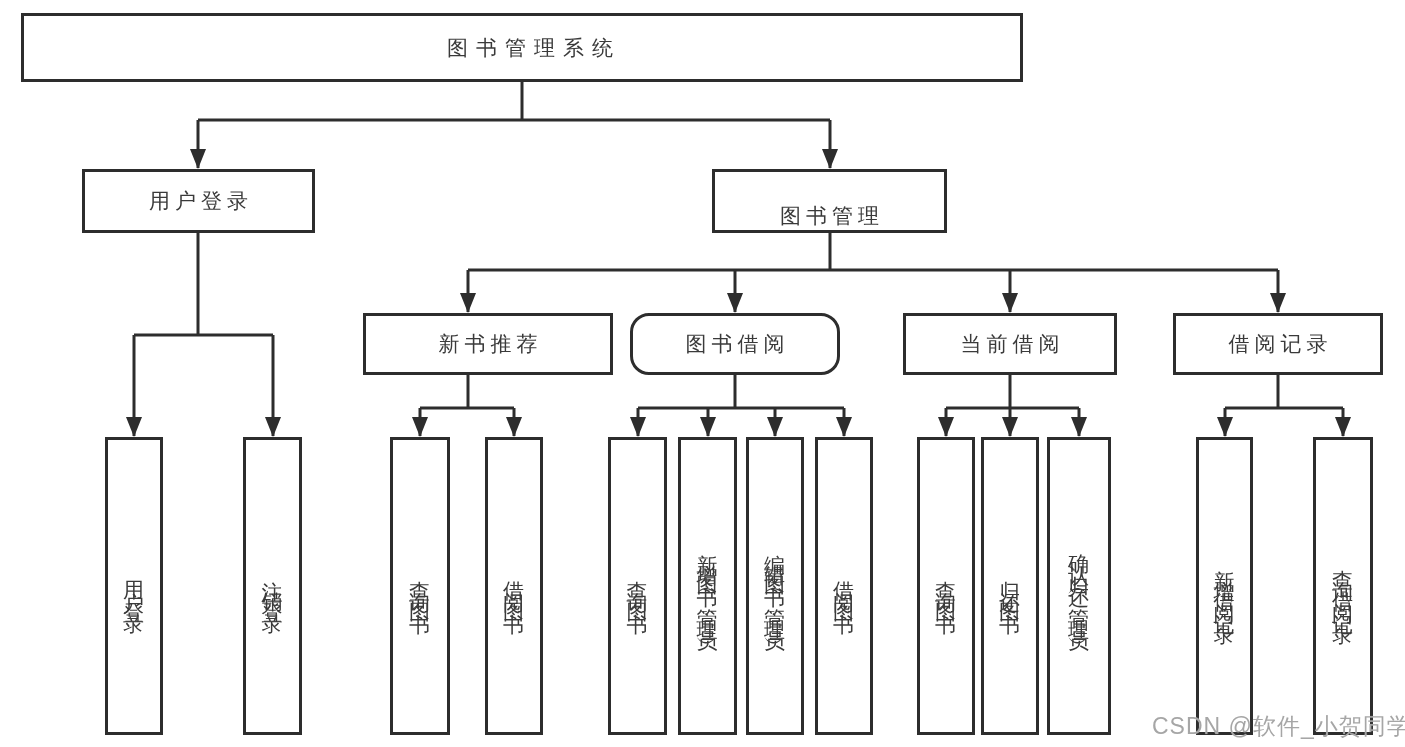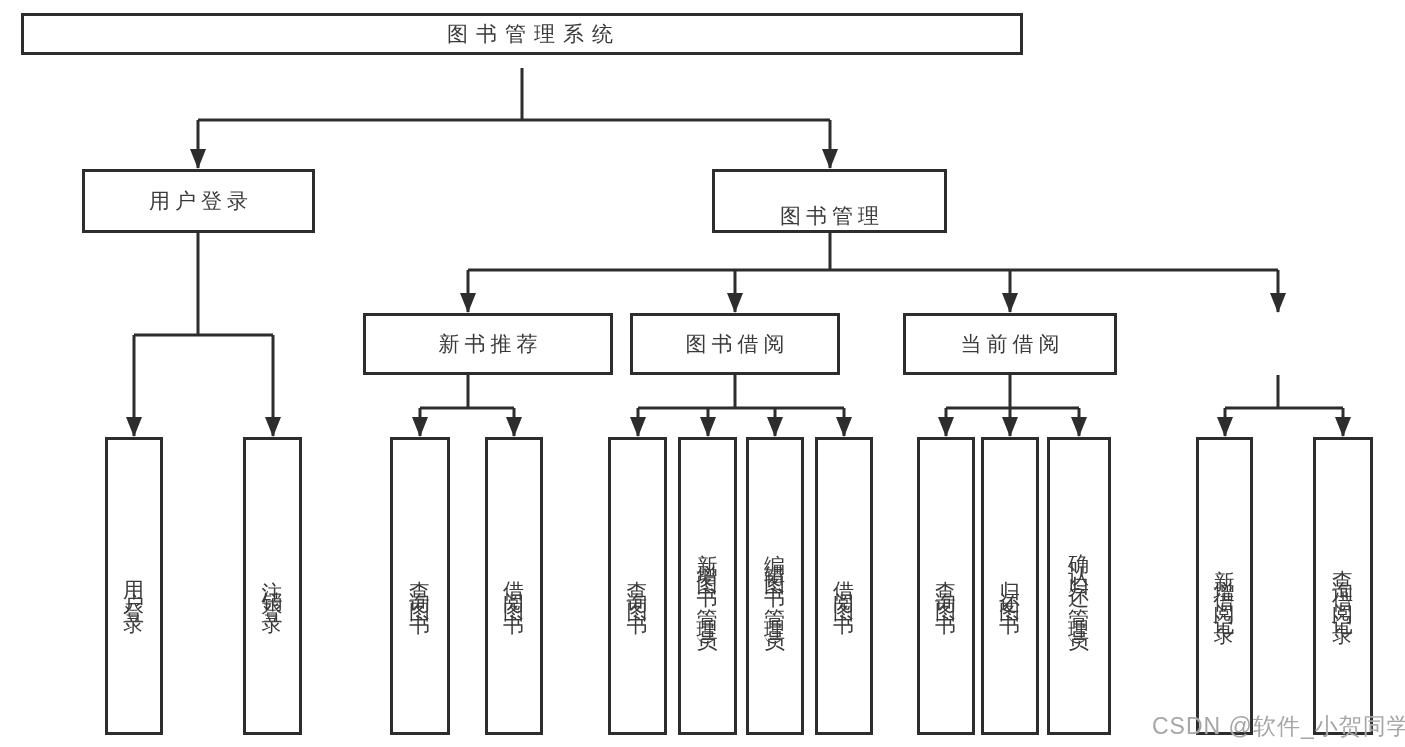--- a/index.html
+++ b/index.html
@@ -113,39 +113,42 @@
     </g>
 
     <g>
       <path class="ln" d="M1278,375 V408"></path>
       <path class="ln" d="M1225,408 H1343"></path>
       <path class="ln" d="M1225,408 V436" marker-end="url(#ah)"></path>
       <path class="ln" d="M1343,408 V436" marker-end="url(#ah)"></path>
     </g>
   </svg>
 
-  <div class="box hbox root" style="left:21px;top:13px;width:1002px;height:42px;padding-left:16px;">
+  <div class="box hbox root" style="left:21px;top:13px;width:1002px;height:69px;padding-left:16px;">
     <span>图书管理系统</span>
   </div>
 
   <div class="box hbox" style="left:82px;top:169px;width:233px;height:64px;">
     <span>用户登录</span>
   </div>
   <div class="box hbox" style="left:712px;top:169px;width:235px;height:64px;align-items:flex-end;">
     <span>图书管理</span>
   </div>
 
   <div class="box hbox" style="left:363px;top:313px;width:250px;height:62px;">
     <span>新书推荐</span>
   </div>
-  <div class="box hbox" style="left:630px;top:313px;width:210px;height:62px;">
+  <div class="box hbox" style="left:630px;top:313px;width:210px;height:62px;border-radius:19px;">
     <span>图书借阅</span>
   </div>
   <div class="box hbox" style="left:903px;top:313px;width:214px;height:62px;align-items:center;">
     <span>当前借阅</span>
+  </div>
+  <div class="box hbox" style="left:1173px;top:313px;width:210px;height:62px;">
+    <span>借阅记录</span>
   </div>
 
   <div class="box vbox" style="left:105px;top:437px;width:58px;height:298px;">
     <span>用户登录</span>
   </div>
   <div class="box vbox" style="left:243px;top:437px;width:59px;height:298px;">
     <span>注销登录</span>
   </div>
 
   <div class="box vbox" style="left:390px;top:437px;width:60px;height:298px;">

